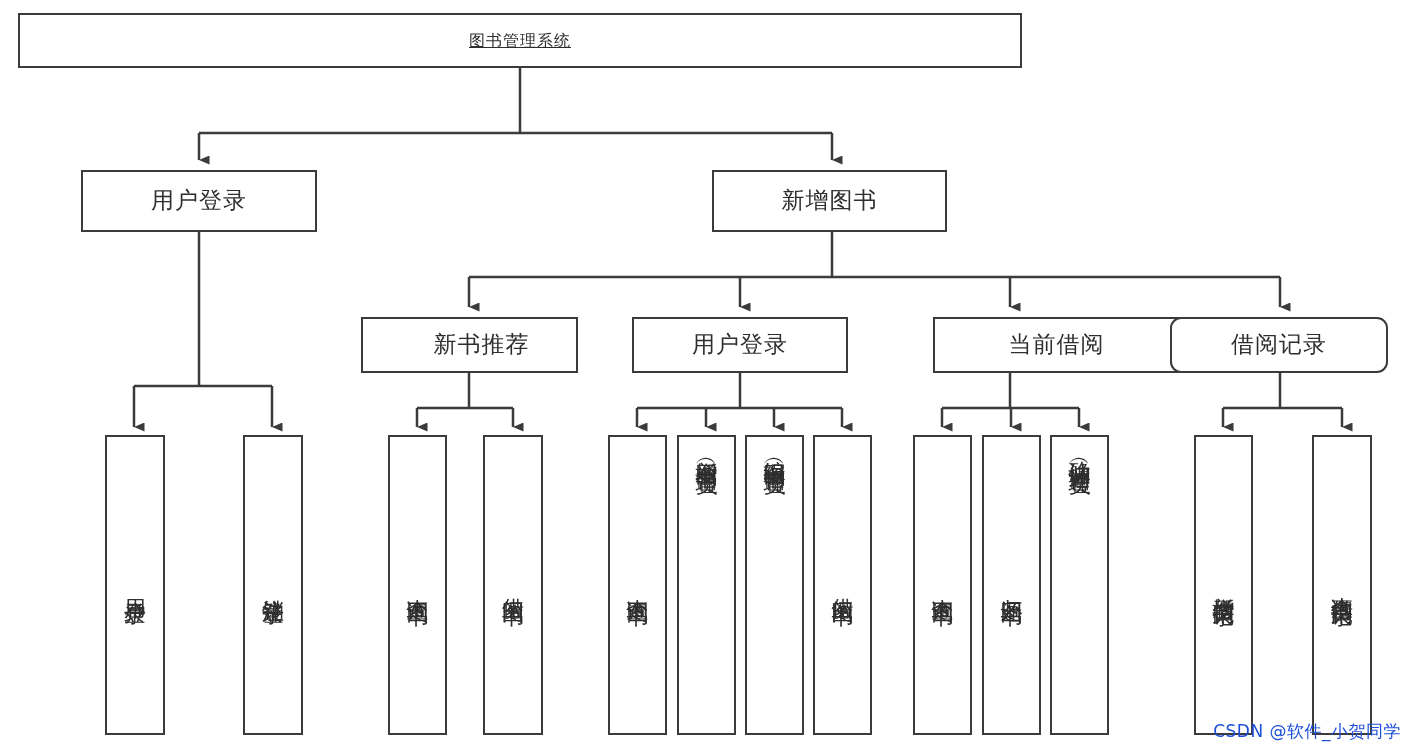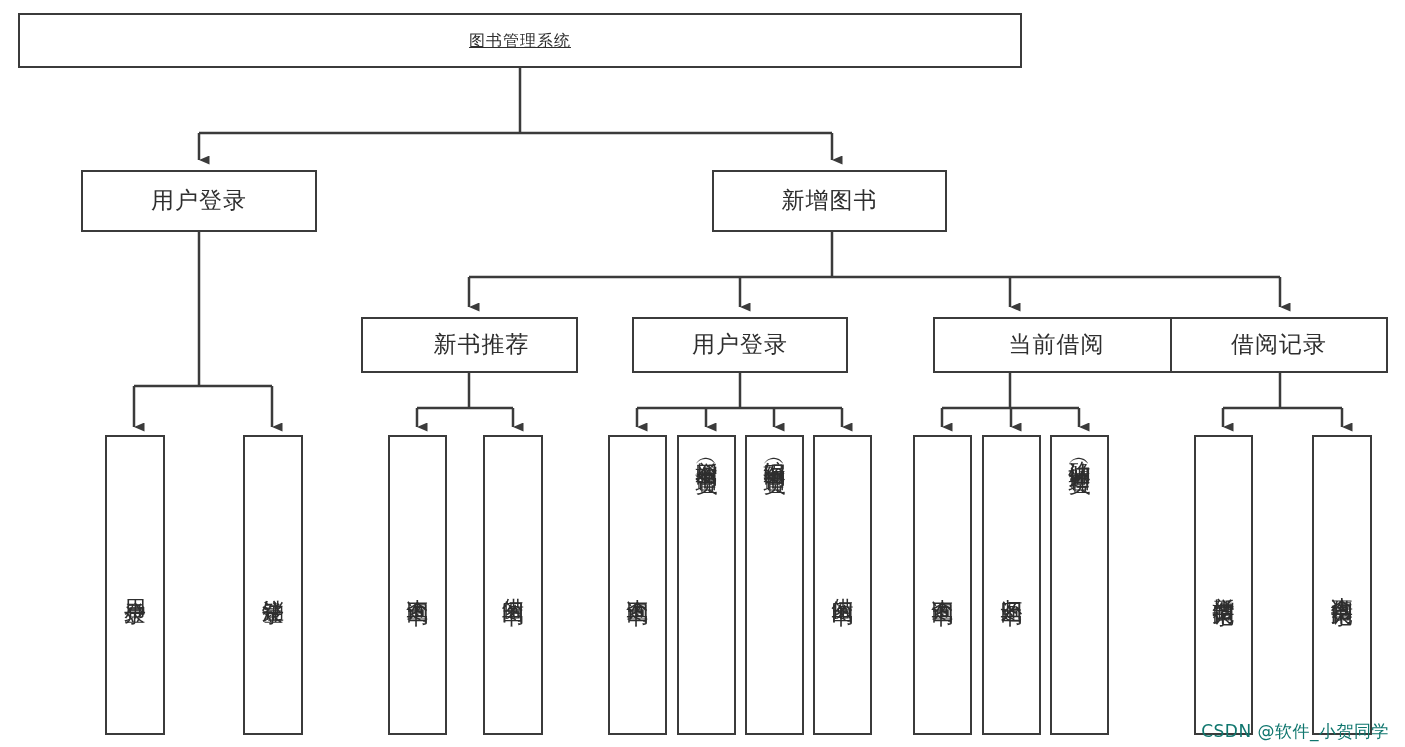--- a/index.html
+++ b/index.html
@@ -55,24 +55,24 @@
     padding-top: 6px;
     padding-bottom: 6px;
     justify-content: flex-start;
     align-items: center;
   }
   .node.v.toptext {
     justify-content: flex-start;
   }
   .watermark {
     position: absolute;
-    right: 16px;
+    right: 4px;
     bottom: 4px;
     font-size: 17px;
-    color: #0f766e;
+    color: #1d4ed8;
     letter-spacing: 0.5px;
     white-space: nowrap;
   }
 </style>
 </head>
 <body>
 
 <div id="canvas">
 
   <svg id="wires" viewBox="0 0 1405 747">
@@ -126,21 +126,21 @@
   </svg>
 
   <div class="node h root" style="left:18px; top:13px; width:1004px; height:55px;">图书管理系统</div>
 
   <div class="node h" style="left:81px; top:170px; width:236px; height:62px;">用户登录</div>
   <div class="node h" style="left:712px; top:170px; width:235px; height:62px;">新增图书</div>
 
   <div class="node h" style="left:361px; top:317px; width:217px; height:56px;padding-left:24px;">新书推荐</div>
   <div class="node h" style="left:632px; top:317px; width:216px; height:56px;">用户登录</div>
   <div class="node h" style="left:901px; top:317px; width:247px; height:56px;margin-left:32px;">当前借阅</div>
-  <div class="node h" style="left:1170px; top:317px; width:218px; height:56px;">借阅记录</div>
+  <div class="node h" style="left:1170px; top:317px; width:218px; height:56px;border-radius:11px;">借阅记录</div>
 
   <div class="node v" style="left:105px; top:435px; width:60px; height:300px; justify-content:center;">用户登录</div>
   <div class="node v" style="left:243px; top:435px; width:60px; height:300px; justify-content:center;">注销登录</div>
 
   <div class="node v" style="left:388px; top:435px; width:59px; height:300px; justify-content:center;">查询图书</div>
   <div class="node v" style="left:483px; top:435px; width:60px; height:300px; justify-content:center;">借阅图书</div>
 
   <div class="node v" style="left:608px; top:435px; width:59px; height:300px; justify-content:center;">查询图书</div>
   <div class="node v toptext" style="left:677px; top:435px; width:59px; height:300px;">新增图书（管理员）</div>
   <div class="node v toptext" style="left:745px; top:435px; width:59px; height:300px;">编辑图书（管理员）</div>

